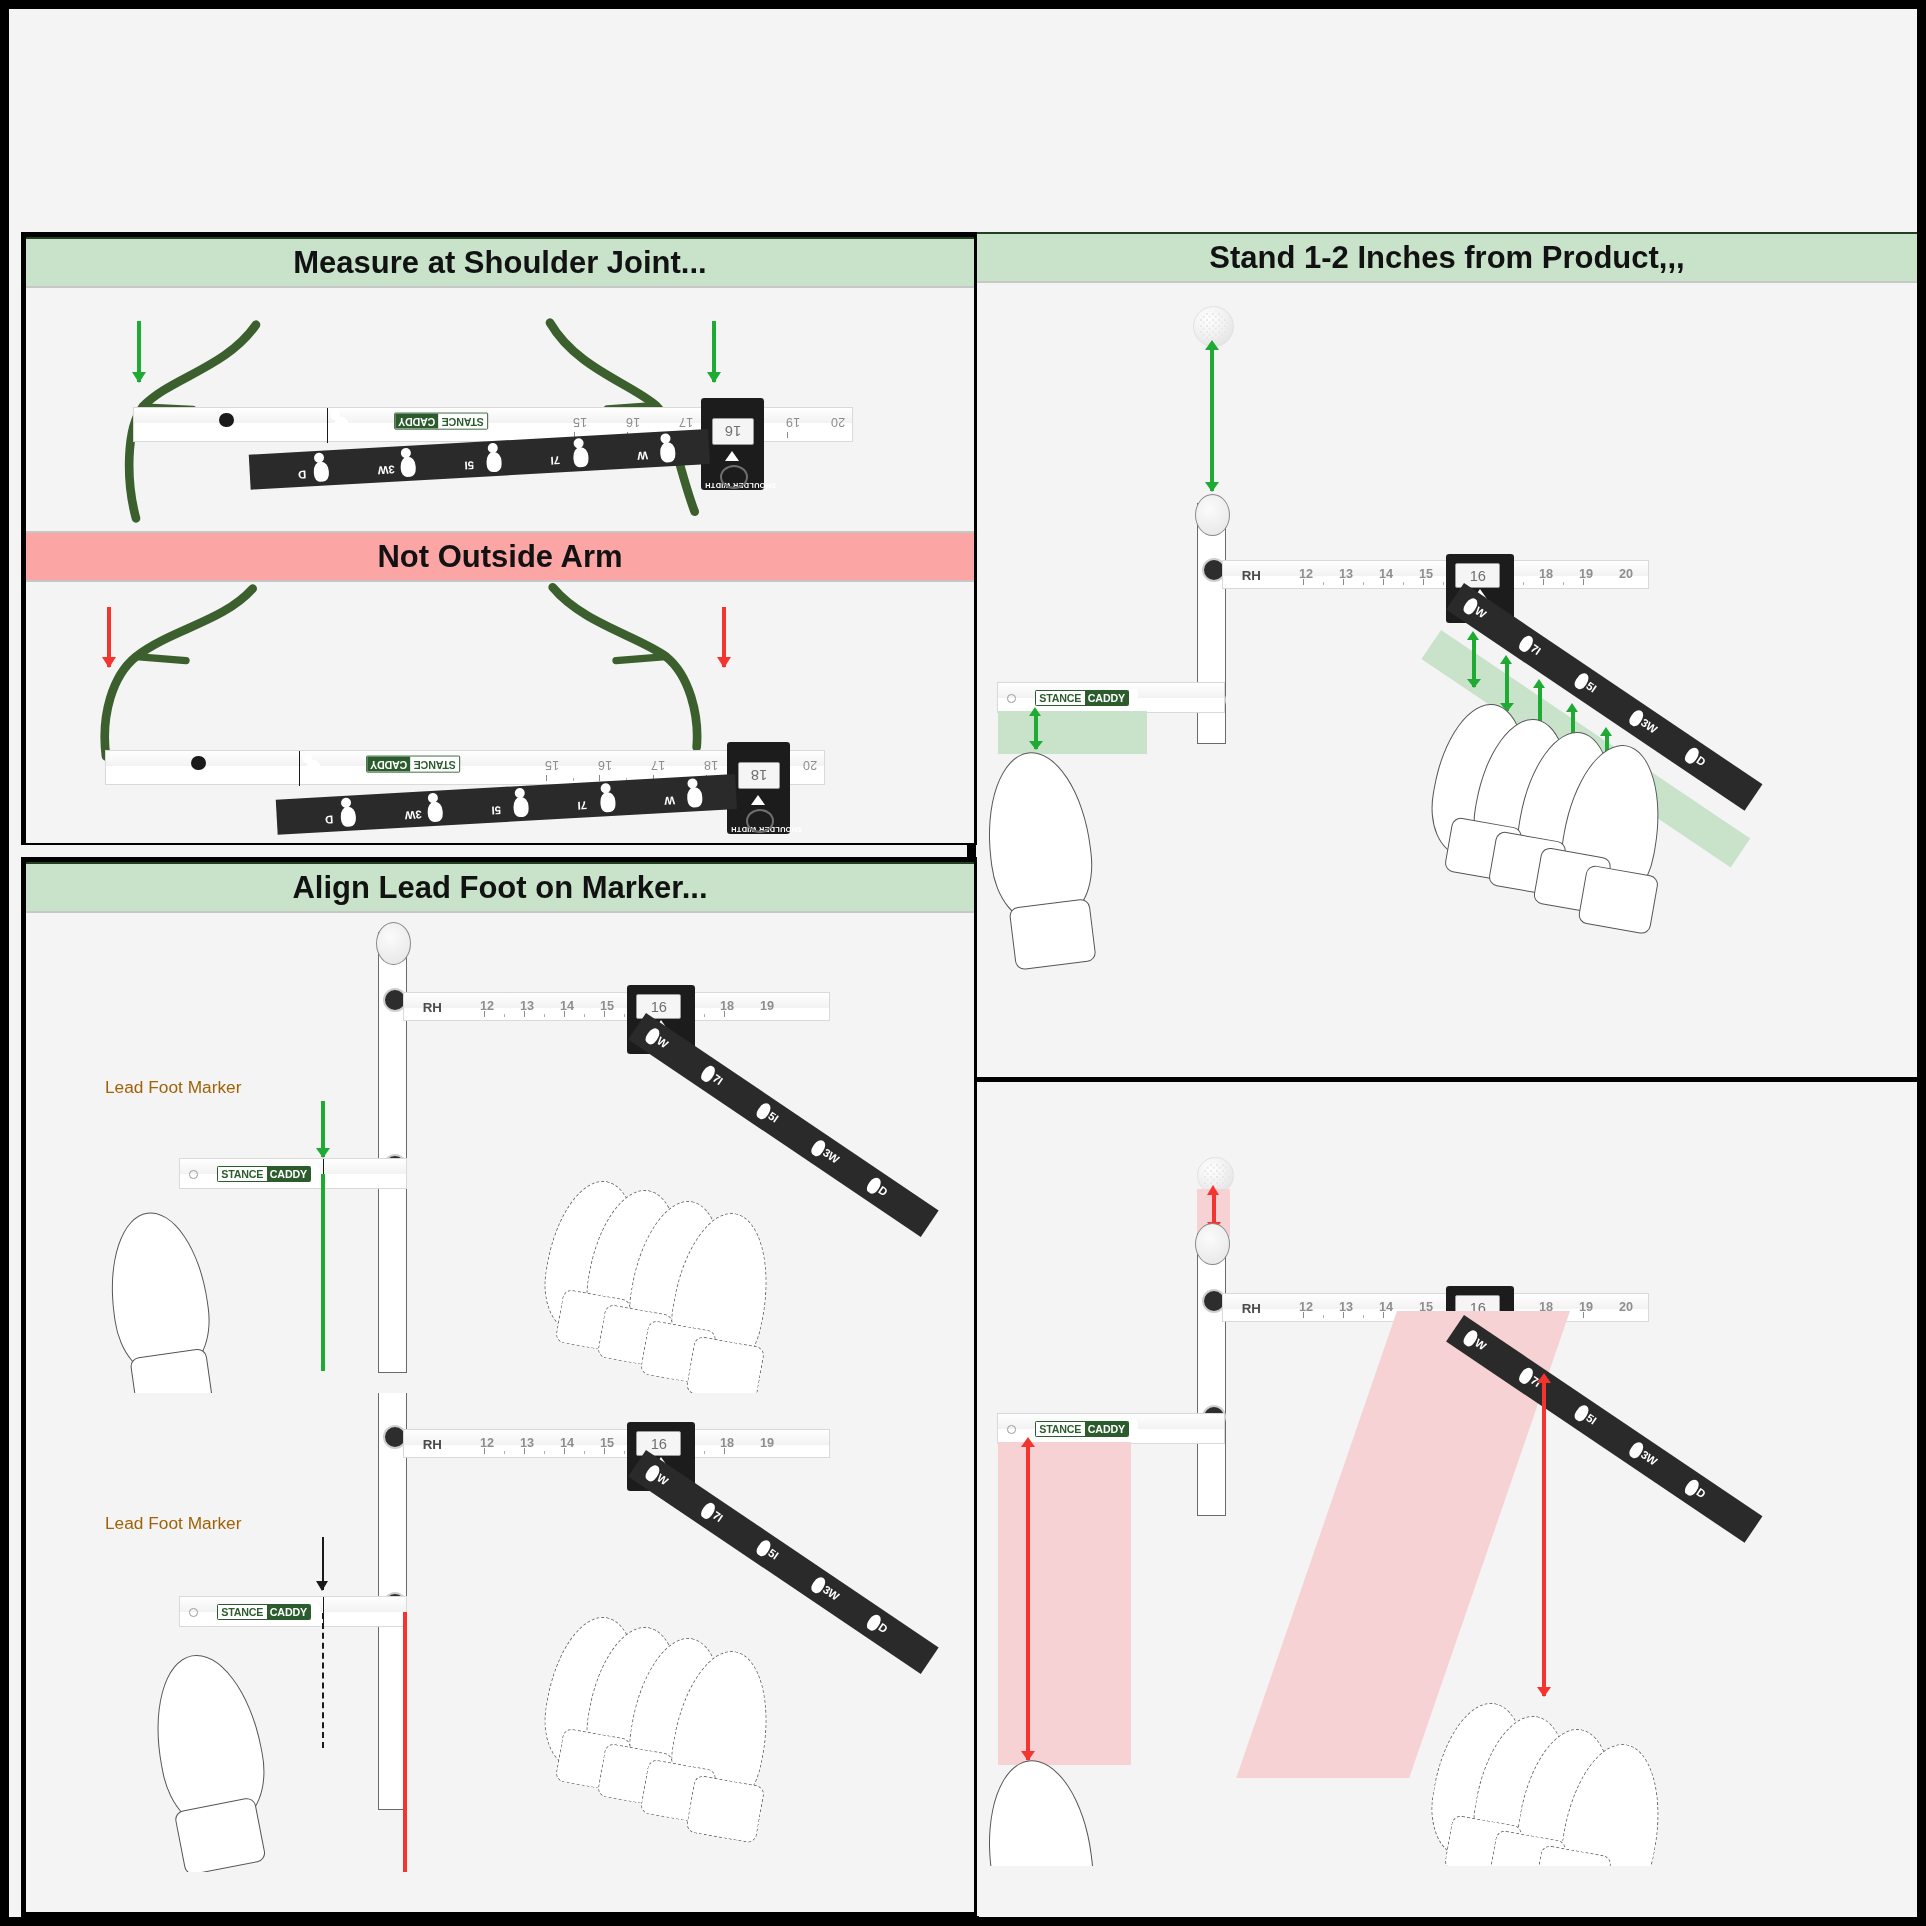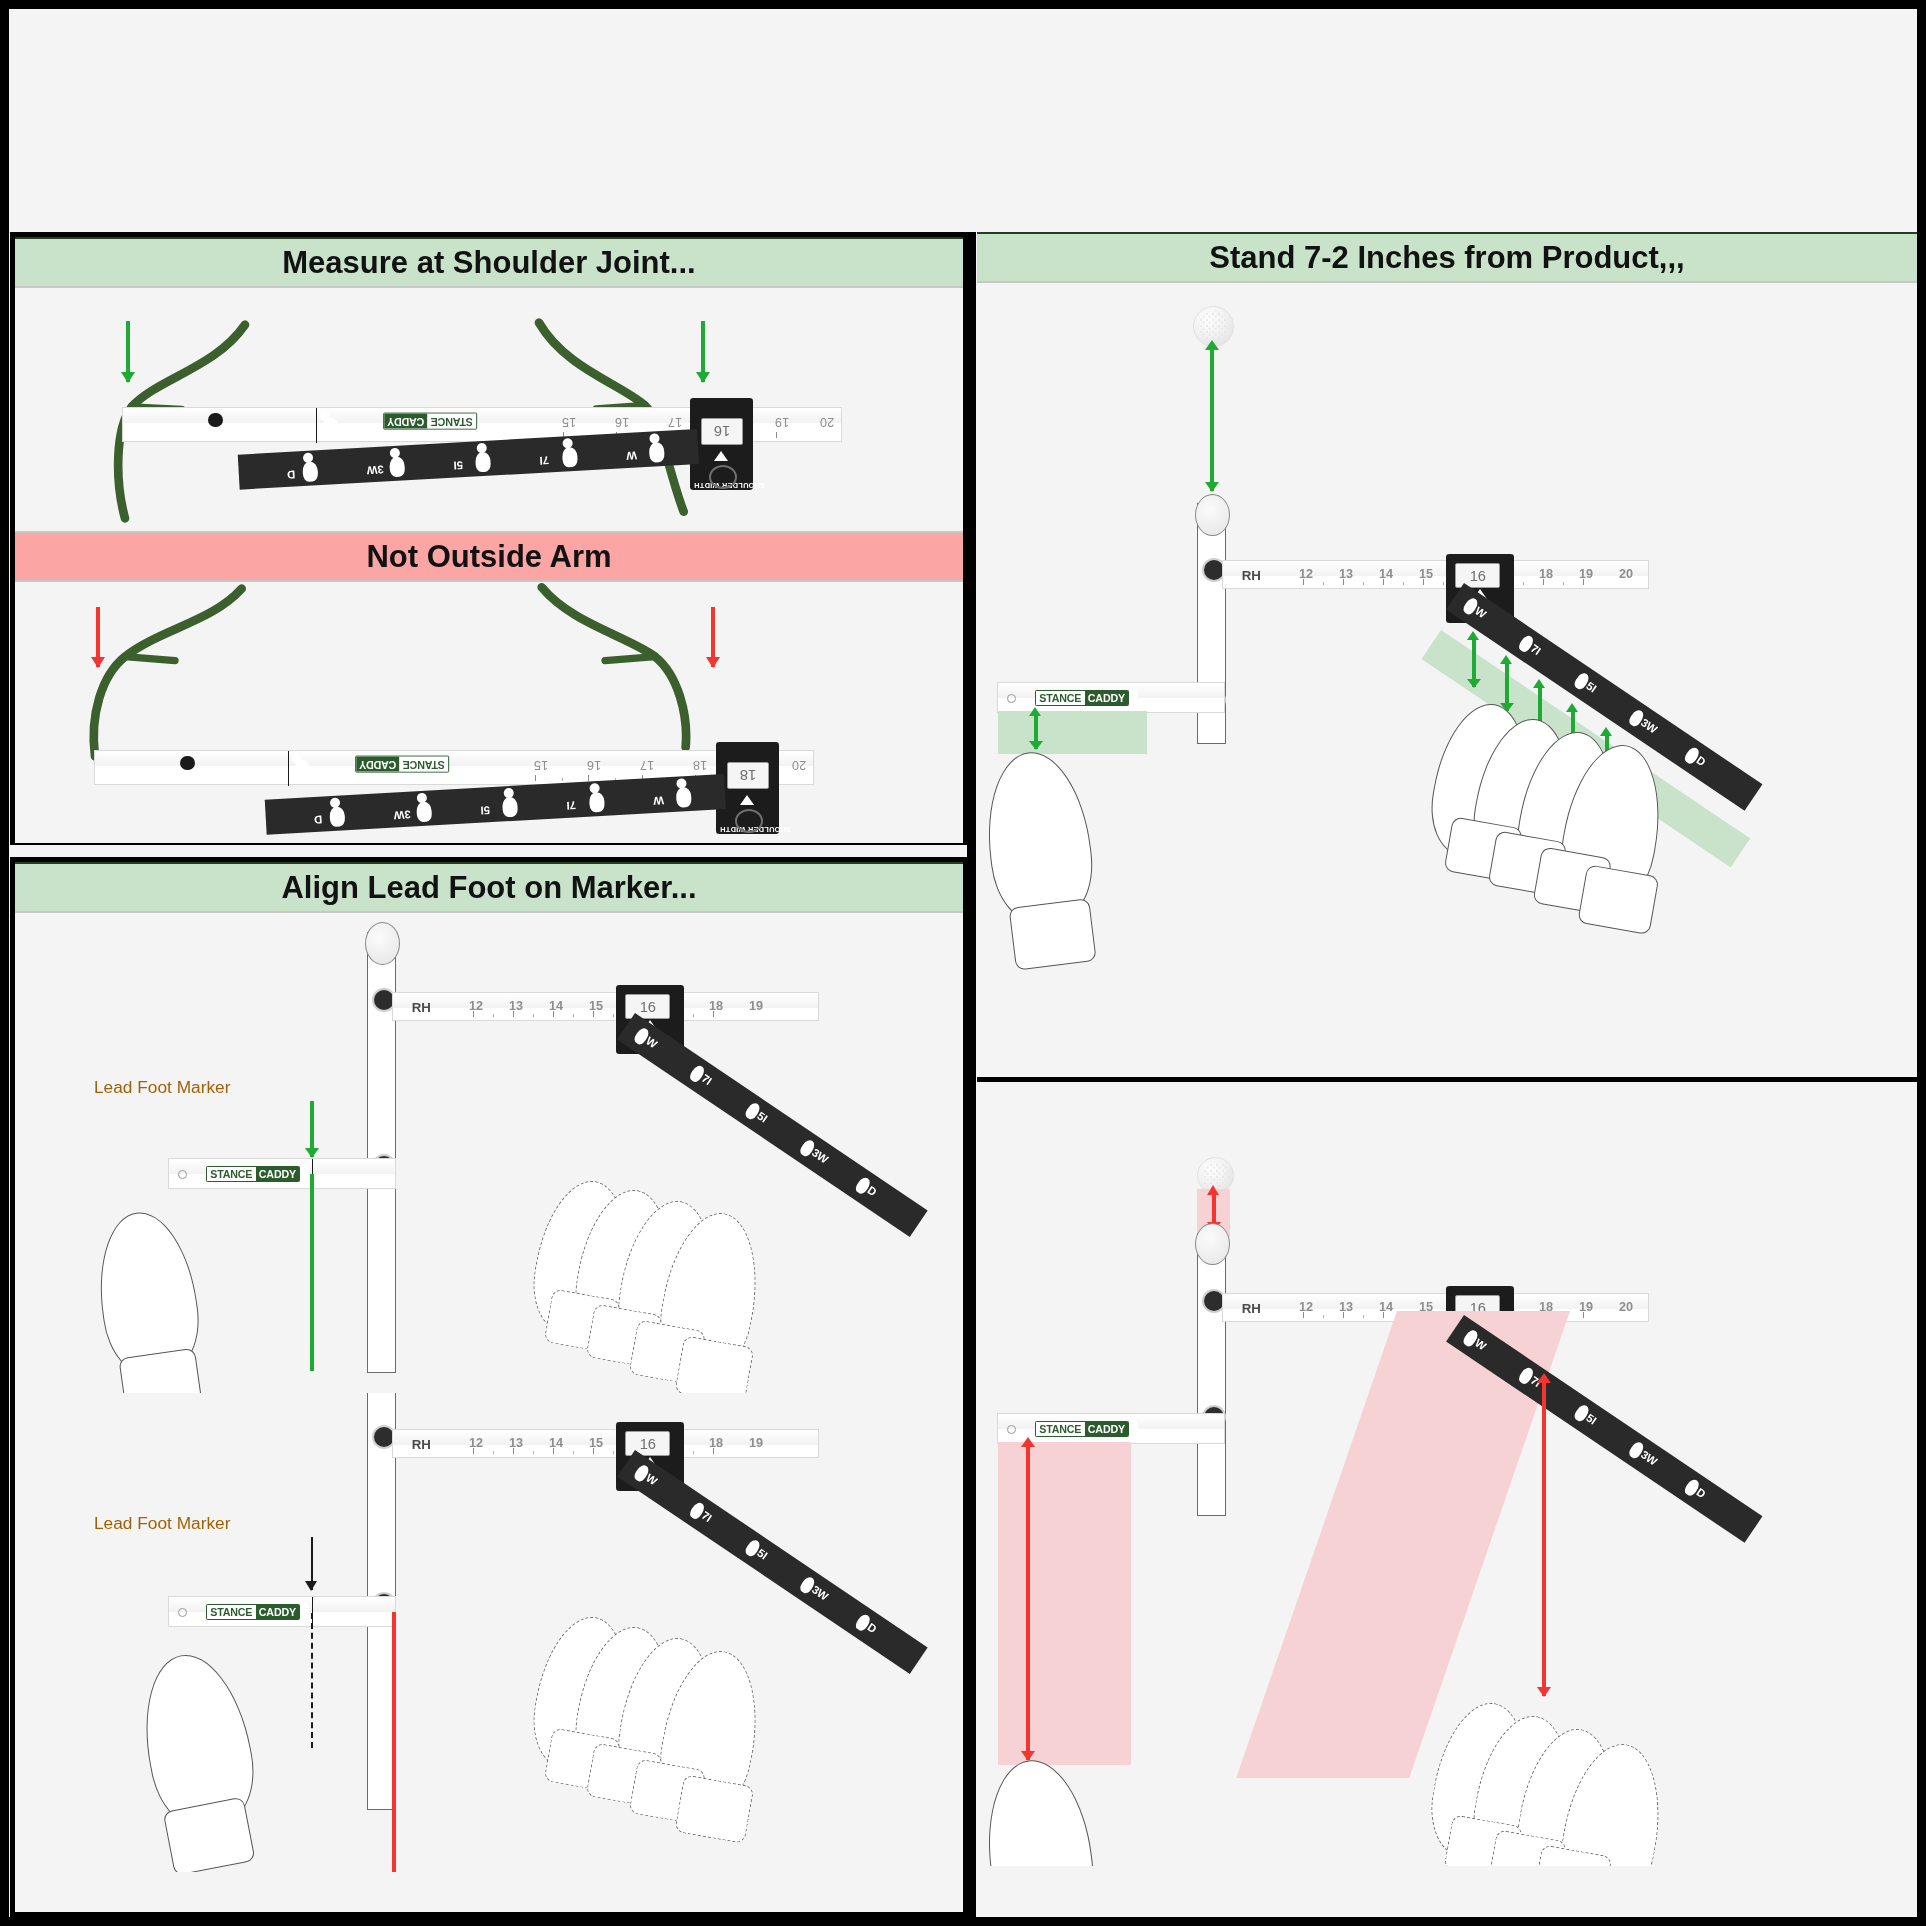--- a/index.html
+++ b/index.html
@@ -16,21 +16,21 @@
     background:#f4f4f4;border-bottom:9.3px solid #000000;box-sizing:border-box;
     display:flex;align-items:center;justify-content:center;
   }
   .title-text{
     font-size:83px;font-weight:bold;color:#121212;letter-spacing:-0.7px;
     font-family:"Liberation Sans",sans-serif;
   }
 
   
   .cols{position:absolute;left:0;top:223px;width:1907px;height:1685px;}
-  .col-left{position:absolute;left:1px;top:0;width:958px;height:1685px;}
+  .col-left{position:absolute;left:12px;top:0;width:958px;height:1685px;}
   .col-right{position:absolute;left:968px;top:0;width:940px;height:1685px;}
   .col-divider{
     position:absolute;left:958px;top:0;width:9.3px;height:1685px;background:#000000;
   }
 
   
   .panel{position:relative;box-sizing:border-box;background:#f4f4f4;}
   .panel.bordered{border:5.3px solid #000000;}
 
   .hdr{
@@ -559,21 +559,21 @@
               <div class="heelpad" style="left:0;top:0;width:100%;height:100%;"></div>
             </div>
         </div>
       </div>
     </div>
 
     <div class="col-right">
 
       <div class="panel" style="position:absolute;left:0;top:0;width:940px;height:845px;">
         <div class="hdr good">
-          <span class="hdr-text">Stand 7-2 Inches from Product,,,</span>
+          <span class="hdr-text">Stand 1-2 Inches from Product,,,</span>
         </div>
 
         <div class="stage" style="height:794px;">
 
           <div class="golfball" style="left:216px;top:23px;width:39px;height:39px;"></div>
 
           <div class="arrow-v" style="left:233px;top:67px;height:141px;">
             <div class="shaft" style="background:#1faa33;"></div>
             <div class="head" style="border-top:10.7px solid #1faa33;"></div>
             <div style="position:absolute;left:-5.3px;top:-10px;width:0;height:0;border-left:7.3px solid transparent;border-right:7.3px solid transparent;border-bottom:10.7px solid #1faa33;"></div>

